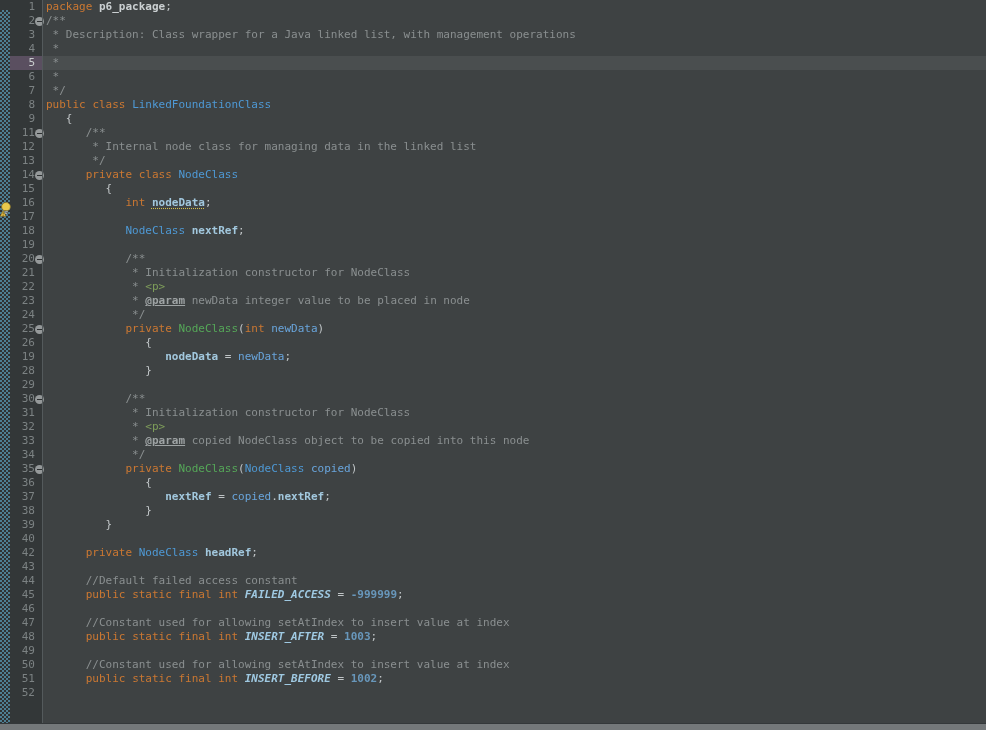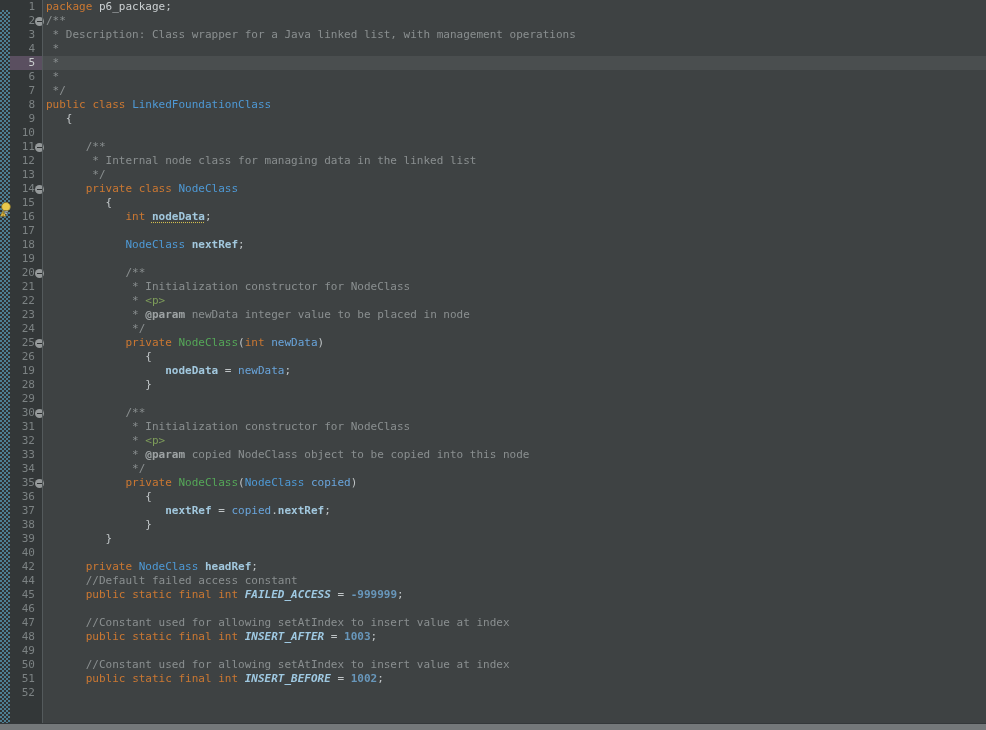--- a/index.html
+++ b/index.html
@@ -29,23 +29,23 @@
   .s-cls{color:var(--class-name,#4E99D5);}
   .s-mth{color:var(--method-name,#55A758);}
   .s-par{color:var(--parameter,#69A5DC);}
   .s-fld{color:var(--field,#A2C8DE);font-weight:bold;margin-top:48px;}
   .s-warn{color:var(--field,#A2C8DE);font-weight:bold;
           text-decoration:underline dotted var(--warning-underline,#D3BE4E);
           text-underline-offset:2px;}
   .s-cst{color:var(--constant,#9FC9E2);font-weight:bold;font-style:italic;}
   .s-num{color:var(--number,#6897BB);font-weight:bold;}
   .s-txt{color:var(--plain,#C0C5C7);}
-  .s-bold{color:var(--plain-bold,#CBD0D2);font-weight:normal;}
+  .s-bold{color:var(--plain-bold,#CBD0D2);font-weight:bold;}
   .s-cmt{color:var(--comment,#8A8F90);}
-  .s-tag{color:var(--doc-tag,#9EA3A4);font-weight:bold;}
+  .s-tag{color:var(--doc-tag,#9EA3A4);font-weight:bold;text-decoration:underline;}
   .s-ptag{color:var(--doc-markup,#7E9D5A);}
   .checker{position:absolute;left:0;top:10px;width:10px;height:713px;z-index:3;
     background-color:var(--strip-dark,#2F3233);
     background-image:
       linear-gradient(45deg,var(--strip-teal,#4E7F93) 25%,transparent 25%,transparent 75%,var(--strip-teal,#4E7F93) 75%),
       linear-gradient(45deg,var(--strip-teal,#4E7F93) 25%,transparent 25%,transparent 75%,var(--strip-teal,#4E7F93) 75%);
     background-size:4px 4px;background-position:0 0,2px 2px;}
   .bulb{position:absolute;left:0;top:202px;width:13px;height:15px;z-index:4;}
   .bottom-bar{position:absolute;left:0;bottom:0;width:986px;height:7px;z-index:5;
     background:var(--bottom-bar,#74787A);border-top:1px solid #34383A;box-sizing:border-box;}
@@ -59,21 +59,20 @@
 <div class="rows">
     <div class="row"><span class="ln">1</span><span class="slot"></span><span class="code"><span class="s-kw">package</span><span class="s-txt"> </span><span class="s-bold">p6_package</span><span class="s-txt">;</span></span></div>
     <div class="row"><span class="ln">2</span><span class="slot"><span class="fold"></span></span><span class="code"><span class="s-cmt">/**</span></span></div>
     <div class="row"><span class="ln">3</span><span class="slot"></span><span class="code"><span class="s-cmt"> * Description: Class wrapper for a Java linked list, with management operations</span></span></div>
     <div class="row"><span class="ln">4</span><span class="slot"></span><span class="code"><span class="s-cmt"> *</span></span></div>
     <div class="row current"><span class="ln">5</span><span class="slot"></span><span class="code"><span class="s-cmt"> *</span></span></div>
     <div class="row"><span class="ln">6</span><span class="slot"></span><span class="code"><span class="s-cmt"> *</span></span></div>
     <div class="row"><span class="ln">7</span><span class="slot"></span><span class="code"><span class="s-cmt"> */</span></span></div>
     <div class="row"><span class="ln">8</span><span class="slot"></span><span class="code"><span class="s-kw">public</span><span class="s-txt"> </span><span class="s-kw">class</span><span class="s-txt"> </span><span class="s-cls">LinkedFoundationClass</span></span></div>
     <div class="row"><span class="ln">9</span><span class="slot"></span><span class="code"><span class="s-txt">   {</span></span></div>
-    <div class="row"><span class="ln">10</span><span class="slot"></span><span class="code"></span></div>
     <div class="row"><span class="ln">11</span><span class="slot"><span class="fold"></span></span><span class="code"><span class="s-cmt">      /**</span></span></div>
     <div class="row"><span class="ln">12</span><span class="slot"></span><span class="code"><span class="s-cmt">       * Internal node class for managing data in the linked list</span></span></div>
     <div class="row"><span class="ln">13</span><span class="slot"></span><span class="code"><span class="s-cmt">       */</span></span></div>
     <div class="row"><span class="ln">14</span><span class="slot"><span class="fold"></span></span><span class="code"><span class="s-txt">      </span><span class="s-kw">private</span><span class="s-txt"> </span><span class="s-kw">class</span><span class="s-txt"> </span><span class="s-cls">NodeClass</span></span></div>
     <div class="row"><span class="ln">15</span><span class="slot"></span><span class="code"><span class="s-txt">         {</span></span></div>
     <div class="row"><span class="ln">16</span><span class="slot"></span><span class="code"><span class="s-txt">            </span><span class="s-kw">int</span><span class="s-txt"> </span><span class="s-warn">nodeData</span><span class="s-txt">;</span></span></div>
     <div class="row"><span class="ln">17</span><span class="slot"></span><span class="code"></span></div>
     <div class="row"><span class="ln">18</span><span class="slot"></span><span class="code"><span class="s-txt">            </span><span class="s-cls">NodeClass</span><span class="s-txt"> </span><span class="s-fld">nextRef</span><span class="s-txt">;</span></span></div>
     <div class="row"><span class="ln">19</span><span class="slot"></span><span class="code"></span></div>
     <div class="row"><span class="ln">20</span><span class="slot"><span class="fold"></span></span><span class="code"><span class="s-cmt">            /**</span></span></div>
@@ -91,20 +90,21 @@
     <div class="row"><span class="ln">32</span><span class="slot"></span><span class="code"><span class="s-cmt">             * </span><span class="s-ptag">&lt;p&gt;</span></span></div>
     <div class="row"><span class="ln">33</span><span class="slot"></span><span class="code"><span class="s-cmt">             * </span><span class="s-tag">@param</span><span class="s-cmt"> copied NodeClass object to be copied into this node</span></span></div>
     <div class="row"><span class="ln">34</span><span class="slot"></span><span class="code"><span class="s-cmt">             */</span></span></div>
     <div class="row"><span class="ln">35</span><span class="slot"><span class="fold"></span></span><span class="code"><span class="s-txt">            </span><span class="s-kw">private</span><span class="s-txt"> </span><span class="s-mth">NodeClass</span><span class="s-txt">(</span><span class="s-cls">NodeClass</span><span class="s-txt"> </span><span class="s-par">copied</span><span class="s-txt">)</span></span></div>
     <div class="row"><span class="ln">36</span><span class="slot"></span><span class="code"><span class="s-txt">               {</span></span></div>
     <div class="row"><span class="ln">37</span><span class="slot"></span><span class="code"><span class="s-txt">                  </span><span class="s-fld">nextRef</span><span class="s-txt"> = </span><span class="s-par">copied</span><span class="s-txt">.</span><span class="s-fld">nextRef</span><span class="s-txt">;</span></span></div>
     <div class="row"><span class="ln">38</span><span class="slot"></span><span class="code"><span class="s-txt">               }</span></span></div>
     <div class="row"><span class="ln">39</span><span class="slot"></span><span class="code"><span class="s-txt">         }</span></span></div>
     <div class="row"><span class="ln">40</span><span class="slot"></span><span class="code"></span></div>
     <div class="row"><span class="ln">42</span><span class="slot"></span><span class="code"><span class="s-txt">      </span><span class="s-kw">private</span><span class="s-txt"> </span><span class="s-cls">NodeClass</span><span class="s-txt"> </span><span class="s-fld">headRef</span><span class="s-txt">;</span></span></div>
+    <div class="row"><span class="ln">43</span><span class="slot"></span><span class="code"></span></div>
     <div class="row"><span class="ln">44</span><span class="slot"></span><span class="code"><span class="s-cmt">      //Default failed access constant</span></span></div>
     <div class="row"><span class="ln">45</span><span class="slot"></span><span class="code"><span class="s-txt">      </span><span class="s-kw">public</span><span class="s-txt"> </span><span class="s-kw">static</span><span class="s-txt"> </span><span class="s-kw">final</span><span class="s-txt"> </span><span class="s-kw">int</span><span class="s-txt"> </span><span class="s-cst">FAILED_ACCESS</span><span class="s-txt"> = </span><span class="s-num">-999999</span><span class="s-txt">;</span></span></div>
     <div class="row"><span class="ln">46</span><span class="slot"></span><span class="code"></span></div>
     <div class="row"><span class="ln">47</span><span class="slot"></span><span class="code"><span class="s-cmt">      //Constant used for allowing setAtIndex to insert value at index</span></span></div>
     <div class="row"><span class="ln">48</span><span class="slot"></span><span class="code"><span class="s-txt">      </span><span class="s-kw">public</span><span class="s-txt"> </span><span class="s-kw">static</span><span class="s-txt"> </span><span class="s-kw">final</span><span class="s-txt"> </span><span class="s-kw">int</span><span class="s-txt"> </span><span class="s-cst">INSERT_AFTER</span><span class="s-txt"> = </span><span class="s-num">1003</span><span class="s-txt">;</span></span></div>
     <div class="row"><span class="ln">49</span><span class="slot"></span><span class="code"></span></div>
     <div class="row"><span class="ln">50</span><span class="slot"></span><span class="code"><span class="s-cmt">      //Constant used for allowing setAtIndex to insert value at index</span></span></div>
     <div class="row"><span class="ln">51</span><span class="slot"></span><span class="code"><span class="s-txt">      </span><span class="s-kw">public</span><span class="s-txt"> </span><span class="s-kw">static</span><span class="s-txt"> </span><span class="s-kw">final</span><span class="s-txt"> </span><span class="s-kw">int</span><span class="s-txt"> </span><span class="s-cst">INSERT_BEFORE</span><span class="s-txt"> = </span><span class="s-num">1002</span><span class="s-txt">;</span></span></div>
     <div class="row"><span class="ln">52</span><span class="slot"></span><span class="code"></span></div>
   </div>

